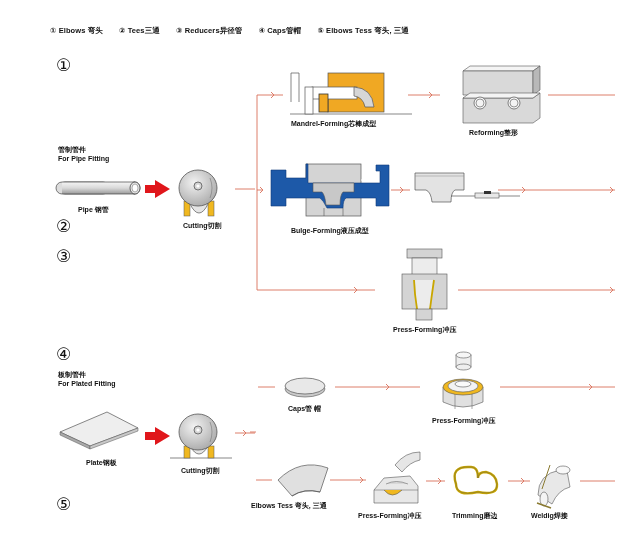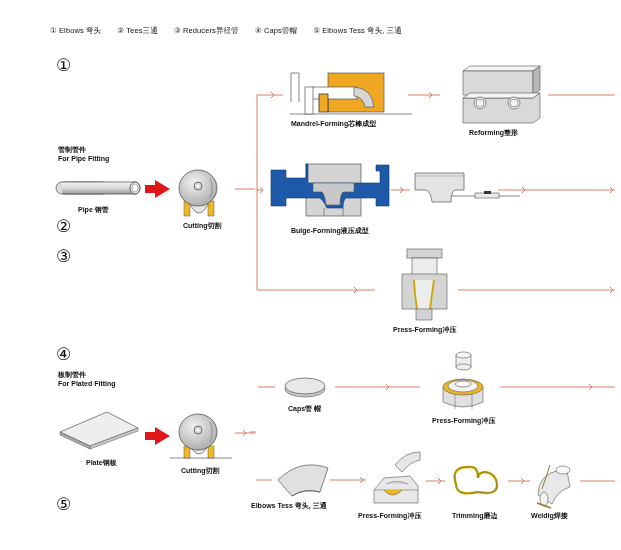--- a/index.html
+++ b/index.html
@@ -1,19 +1,19 @@
 <!DOCTYPE html>
 <html><head>
 <meta charset="utf-8">
 <style>
   html, body { margin:0; padding:0; background:#ffffff; }
   body { width:621px; height:550px; position:relative; overflow:hidden;
          font-family:"Liberation Sans", "DejaVu Sans", sans-serif; color:#111; }
   .abs { position:absolute; }
-  .legend { top:26px; left:50px; font-size:7.5px; font-weight:normal; white-space:nowrap; letter-spacing:0.1px; }
+  .legend { top:26px; left:50px; font-size:7.5px; font-weight:bold; white-space:nowrap; letter-spacing:0.1px; }
   .legend span { margin-right:14px; }
   .num { font-size:17px; font-family:"DejaVu Sans", sans-serif; font-weight:normal; color:#111; }
   .lbl { font-size:7px; font-weight:bold; white-space:nowrap; color:#111; }
   .hdr { font-size:7px; font-weight:bold; line-height:9px; white-space:nowrap; }
   svg.diagram { position:absolute; left:0; top:0; }
 </style>
 </head>
 <body>
 
 <div class="abs legend">

